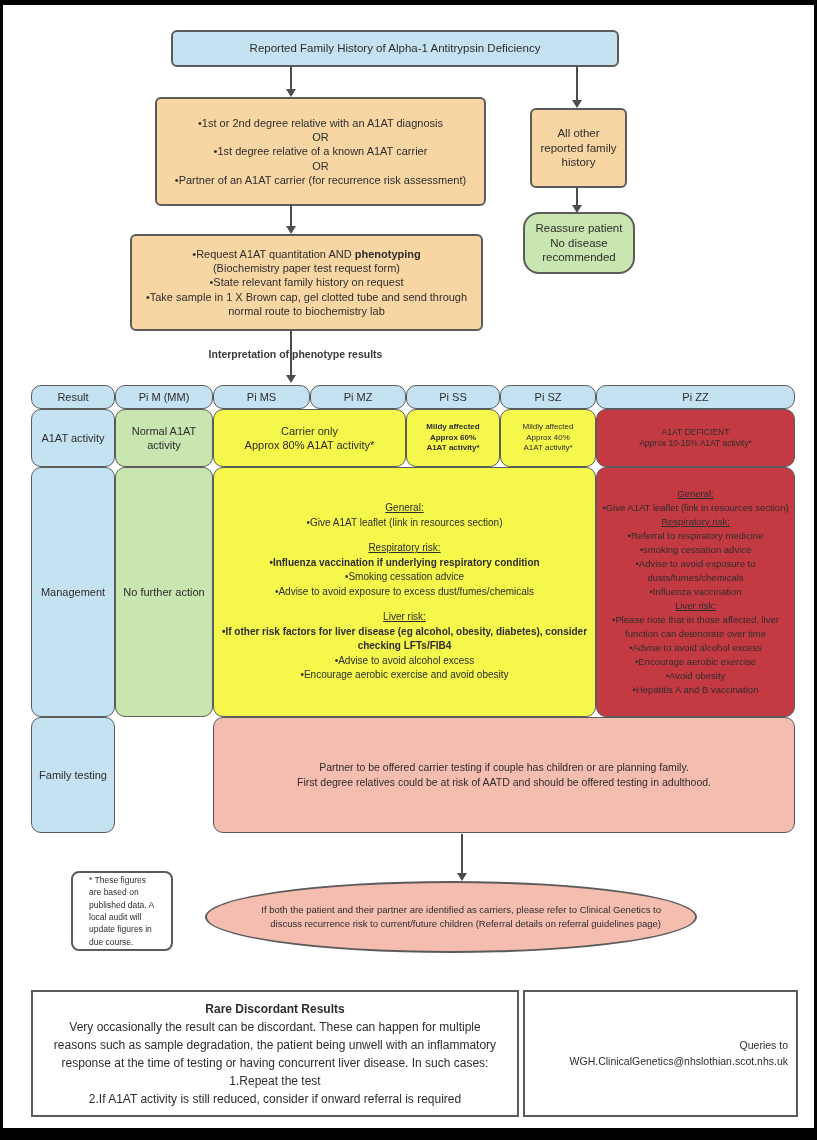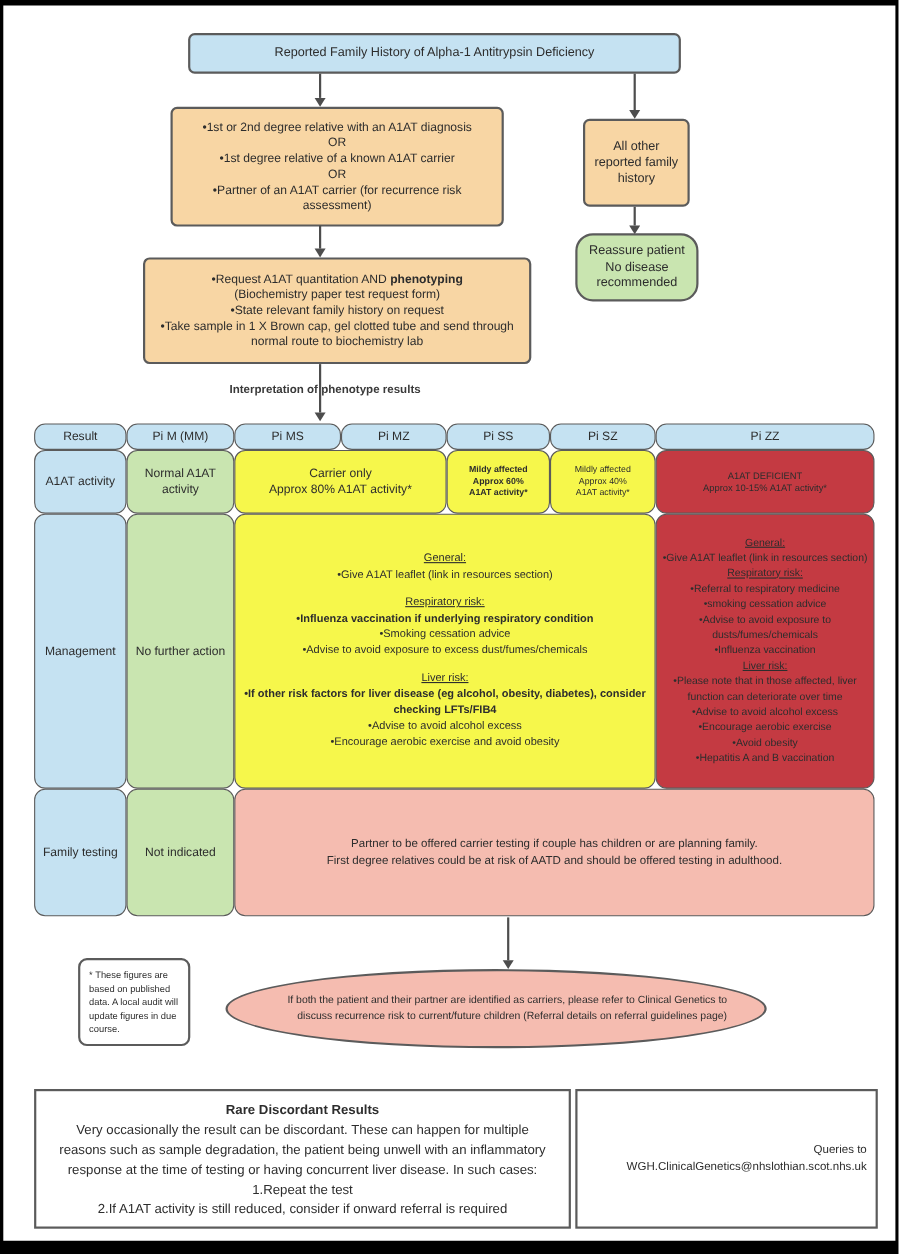--- a/index.html
+++ b/index.html
@@ -43,21 +43,21 @@
 
 <div class="page">
 
   <div class="node blue" style="left:168px; top:25px; width:448px; height:37px; font-size:11.5px;">
     <div>Reported Family History of Alpha-1 Antitrypsin Deficiency</div>
   </div>
 
   <div class="arrow-v" style="left:287px; top:62px; height:22px;"></div>
   <div class="arrow-v" style="left:573px; top:62px; height:33px;"></div>
 
-  <div class="node orange" style="left:152px; top:92px; width:303px; height:109px; font-size:11px;">
+  <div class="node orange" style="left:152px; top:92px; width:331px; height:109px; font-size:11px;">
     <div>
         <div>•1st or 2nd degree relative with an A1AT diagnosis</div>
         <div>OR</div>
         <div>•1st degree relative of a known A1AT carrier</div>
         <div>OR</div>
         <div>•Partner of an A1AT carrier (for recurrence risk assessment)</div>
       </div>
   </div>
 
   <div class="node orange" style="left:527px; top:103px; width:97px; height:80px; font-size:11.5px;">
@@ -160,30 +160,29 @@
       <div>
           <div>•Please note that in those affected, liver function can deteriorate over time</div>
           <div>•Advise to avoid alcohol excess</div>
           <div>•Encourage aerobic exercise</div>
           <div>•Avoid obesity</div>
           <div>•Hepatitis A and B vaccination</div>
         </div>
     </div>
 
     <div class="cell blue f11" style="grid-row:4; grid-column:1;">Family testing</div>
-    <div class="cell green f11" style="grid-row:4; grid-column:2;">Not indicated</div>
     <div class="cell pinkbg" style="grid-row:4; grid-column:3 / span 5; font-size:10.5px; line-height:1.45;">
         <div>Partner to be offered carrier testing if couple has children or are planning family.</div>
         <div>First degree relatives could be at risk of AATD and should be offered testing in adulthood.</div>
       </div>
   </div>
 
   <div class="arrow-v" style="left:458px; top:829px; height:39px;"></div>
 
-  <div class="plain-box" style="left:68px; top:866px; width:102px; height:80px; padding:4px 8px; font-size:8.5px; line-height:1.45; text-align:left; border-radius:8px;">
+  <div class="plain-box" style="left:68px; top:866px; width:102px; height:80px; padding:4px 16px; font-size:8.5px; line-height:1.45; text-align:left; border-radius:8px;">
     <div>* These figures are based on published data. A local audit will update figures in due course.</div>
   </div>
 
   <div class="ellipse pinkbg" style="left:202px; top:876px; width:492px; height:72px; font-size:9.5px; line-height:1.5; padding:6px 34px;">
     <div>If both the patient and their partner are identified as carriers, please refer to Clinical Genetics to discuss recurrence risk to current/future children (Referral details on referral guidelines page)</div>
   </div>
 
   <div class="plain-box" style="left:28px; top:985px; width:488px; height:127px; padding:8px 14px; font-size:12px; line-height:1.5; text-align:center;">
     <div class="b">Rare Discordant Results</div>
     <div>Very occasionally the result can be discordant. These can happen for multiple reasons such as sample degradation, the patient being unwell with an inflammatory response at the time of testing or having concurrent liver disease. In such cases:</div>

